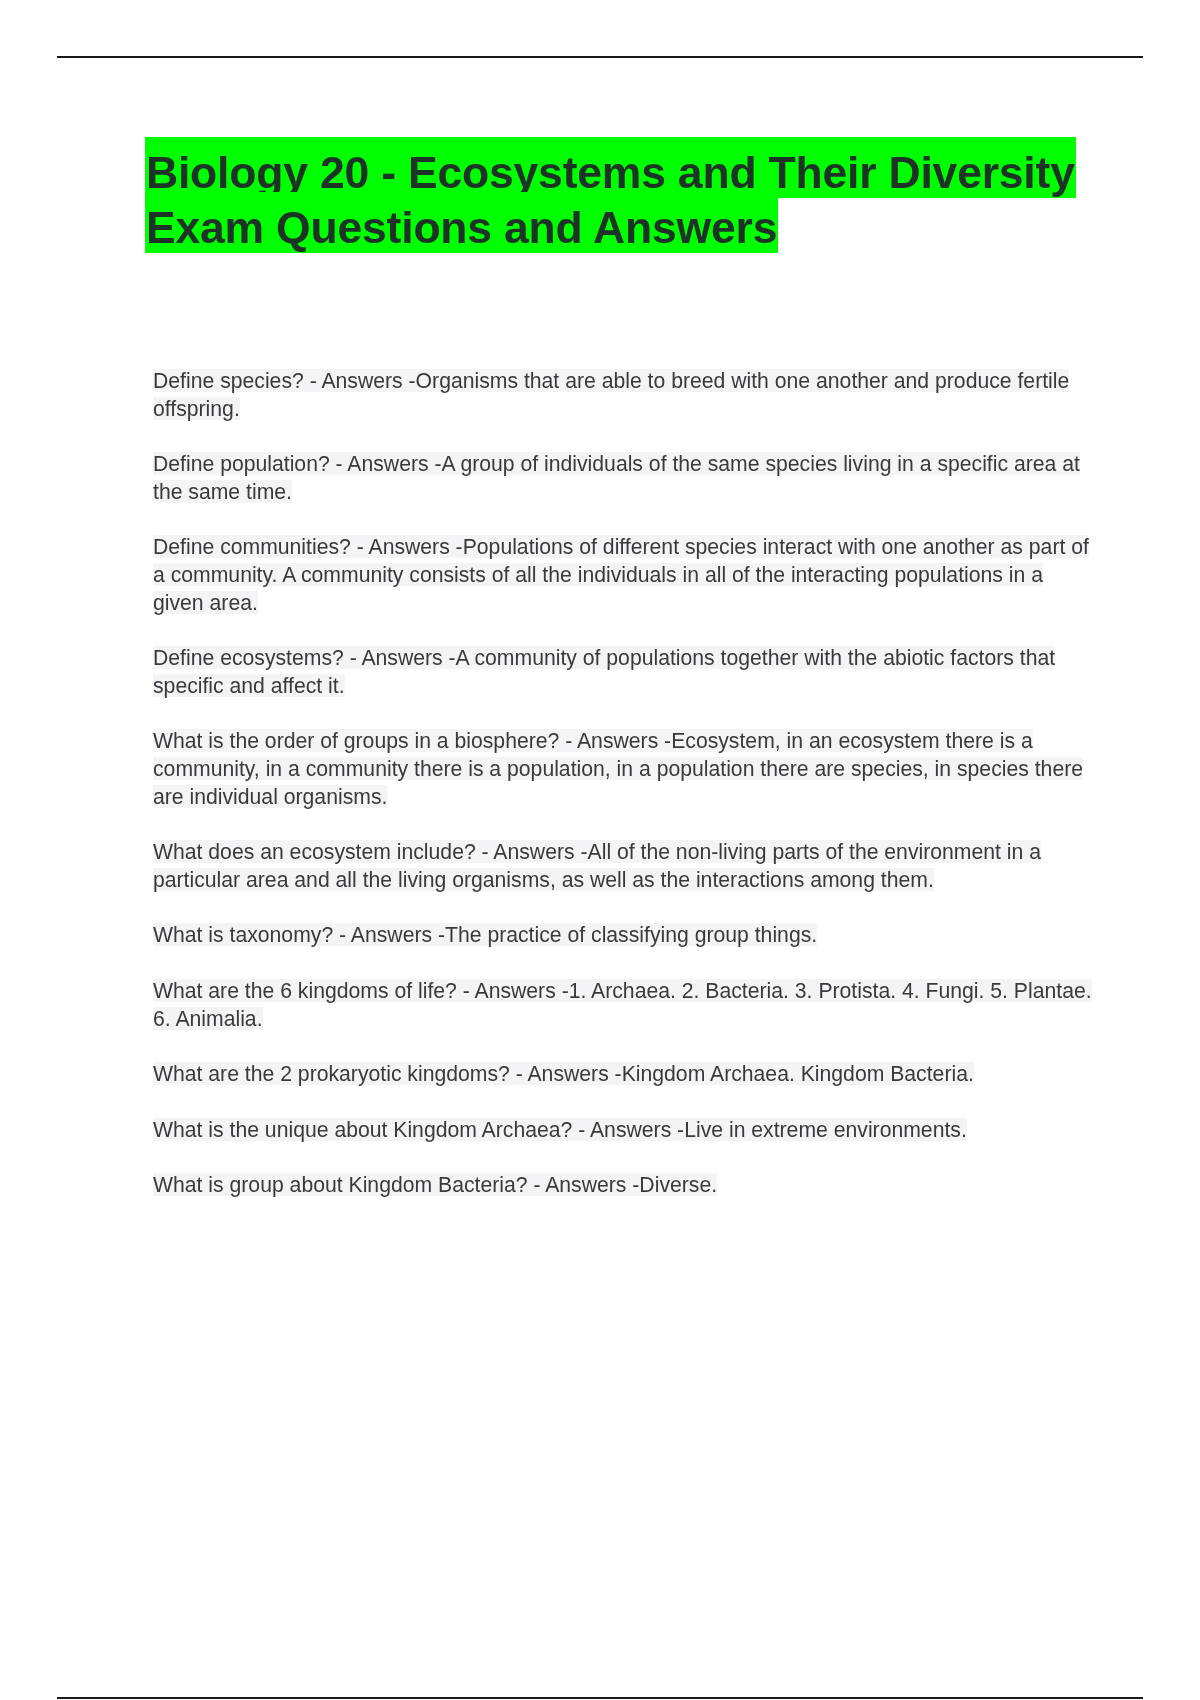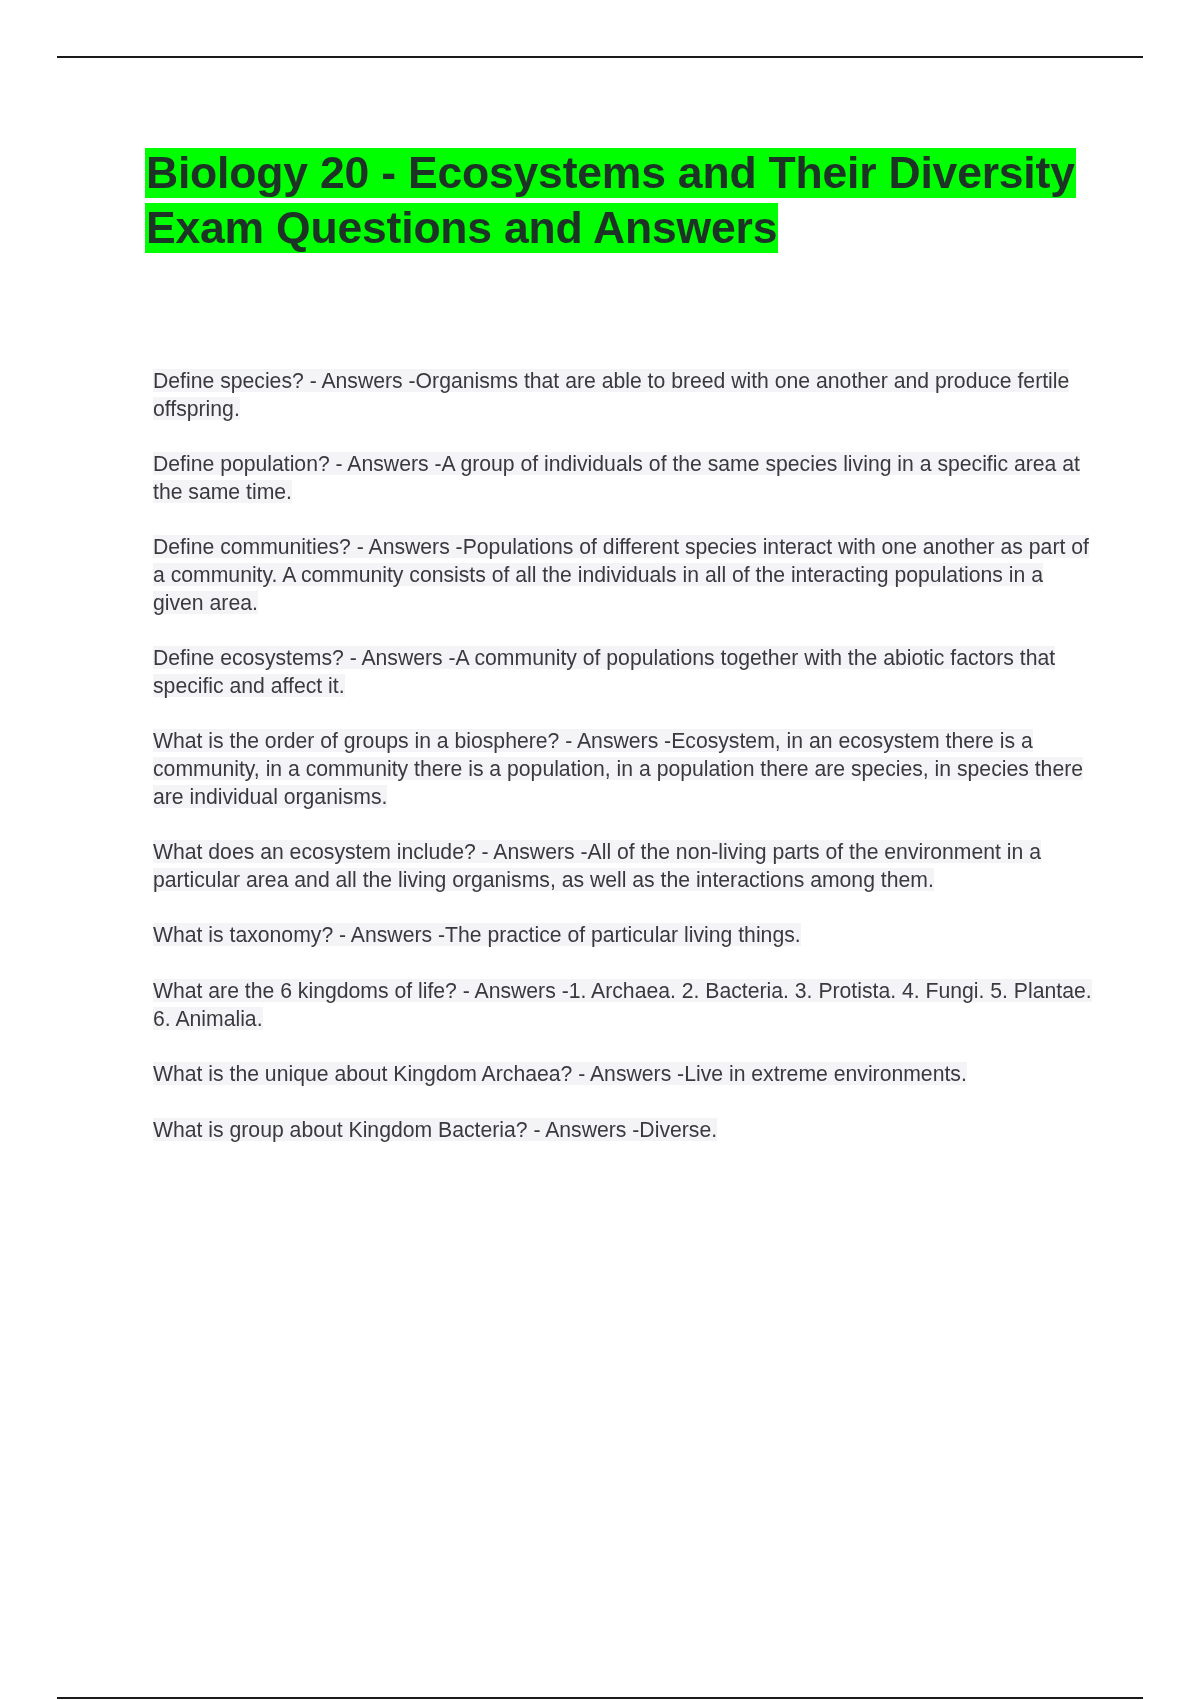--- a/index.html
+++ b/index.html
@@ -33,21 +33,21 @@
       font-size: 44.5px;
       font-weight: bold;
       line-height: 55px;
       color: #1c3326;
       letter-spacing: -0.2px;
     }
     .title span {
       background: #00ff00;
       box-decoration-break: clone;
       -webkit-box-decoration-break: clone;
-      padding: 0 1px 1px 1px;
+      padding: 11px 1px 1px 1px;
     }
 
     .qa-list {
       position: absolute;
       left: 145px;
       top: 367px;
       width: 950px;
     }
     .qa {
       margin: 0 0 28px 8px;
@@ -68,19 +68,20 @@
 
 <h1 class="title"><span>Biology 20 - Ecosystems and Their Diversity Exam Questions and Answers</span></h1>
 
 <div class="qa-list">
   <p class="qa"><span>Define species? - Answers -Organisms that are able to breed with one another and produce fertile offspring.</span></p>
   <p class="qa"><span>Define population? - Answers -A group of individuals of the same species living in a specific area at the same time.</span></p>
   <p class="qa"><span>Define communities? - Answers -Populations of different species interact with one another as part of a community. A community consists of all the individuals in all of the interacting populations in a given area.</span></p>
   <p class="qa"><span>Define ecosystems? - Answers -A community of populations together with the abiotic factors that specific and affect it.</span></p>
   <p class="qa"><span>What is the order of groups in a biosphere? - Answers -Ecosystem, in an ecosystem there is a community, in a community there is a population, in a population there are species, in species there are individual organisms.</span></p>
   <p class="qa"><span>What does an ecosystem include? - Answers -All of the non-living parts of the environment in a particular area and all the living organisms, as well as the interactions among them.</span></p>
-  <p class="qa"><span>What is taxonomy? - Answers -The practice of particular living things.</span></p>
+  <p class="qa"><span>What is taxonomy? - Answers -The practice of classifying group things.</span></p>
   <p class="qa"><span>What are the 6 kingdoms of life? - Answers -1. Archaea. 2. Bacteria. 3. Protista. 4. Fungi. 5. Plantae. 6. Animalia.</span></p>
+  <p class="qa"><span>What are the 2 prokaryotic kingdoms? - Answers -Kingdom Archaea. Kingdom Bacteria.</span></p>
   <p class="qa"><span>What is the unique about Kingdom Archaea? - Answers -Live in extreme environments.</span></p>
   <p class="qa"><span>What is group about Kingdom Bacteria? - Answers -Diverse.</span></p>
 </div>
 
 <div class="rule bottom"></div>
 
 </body></html>

